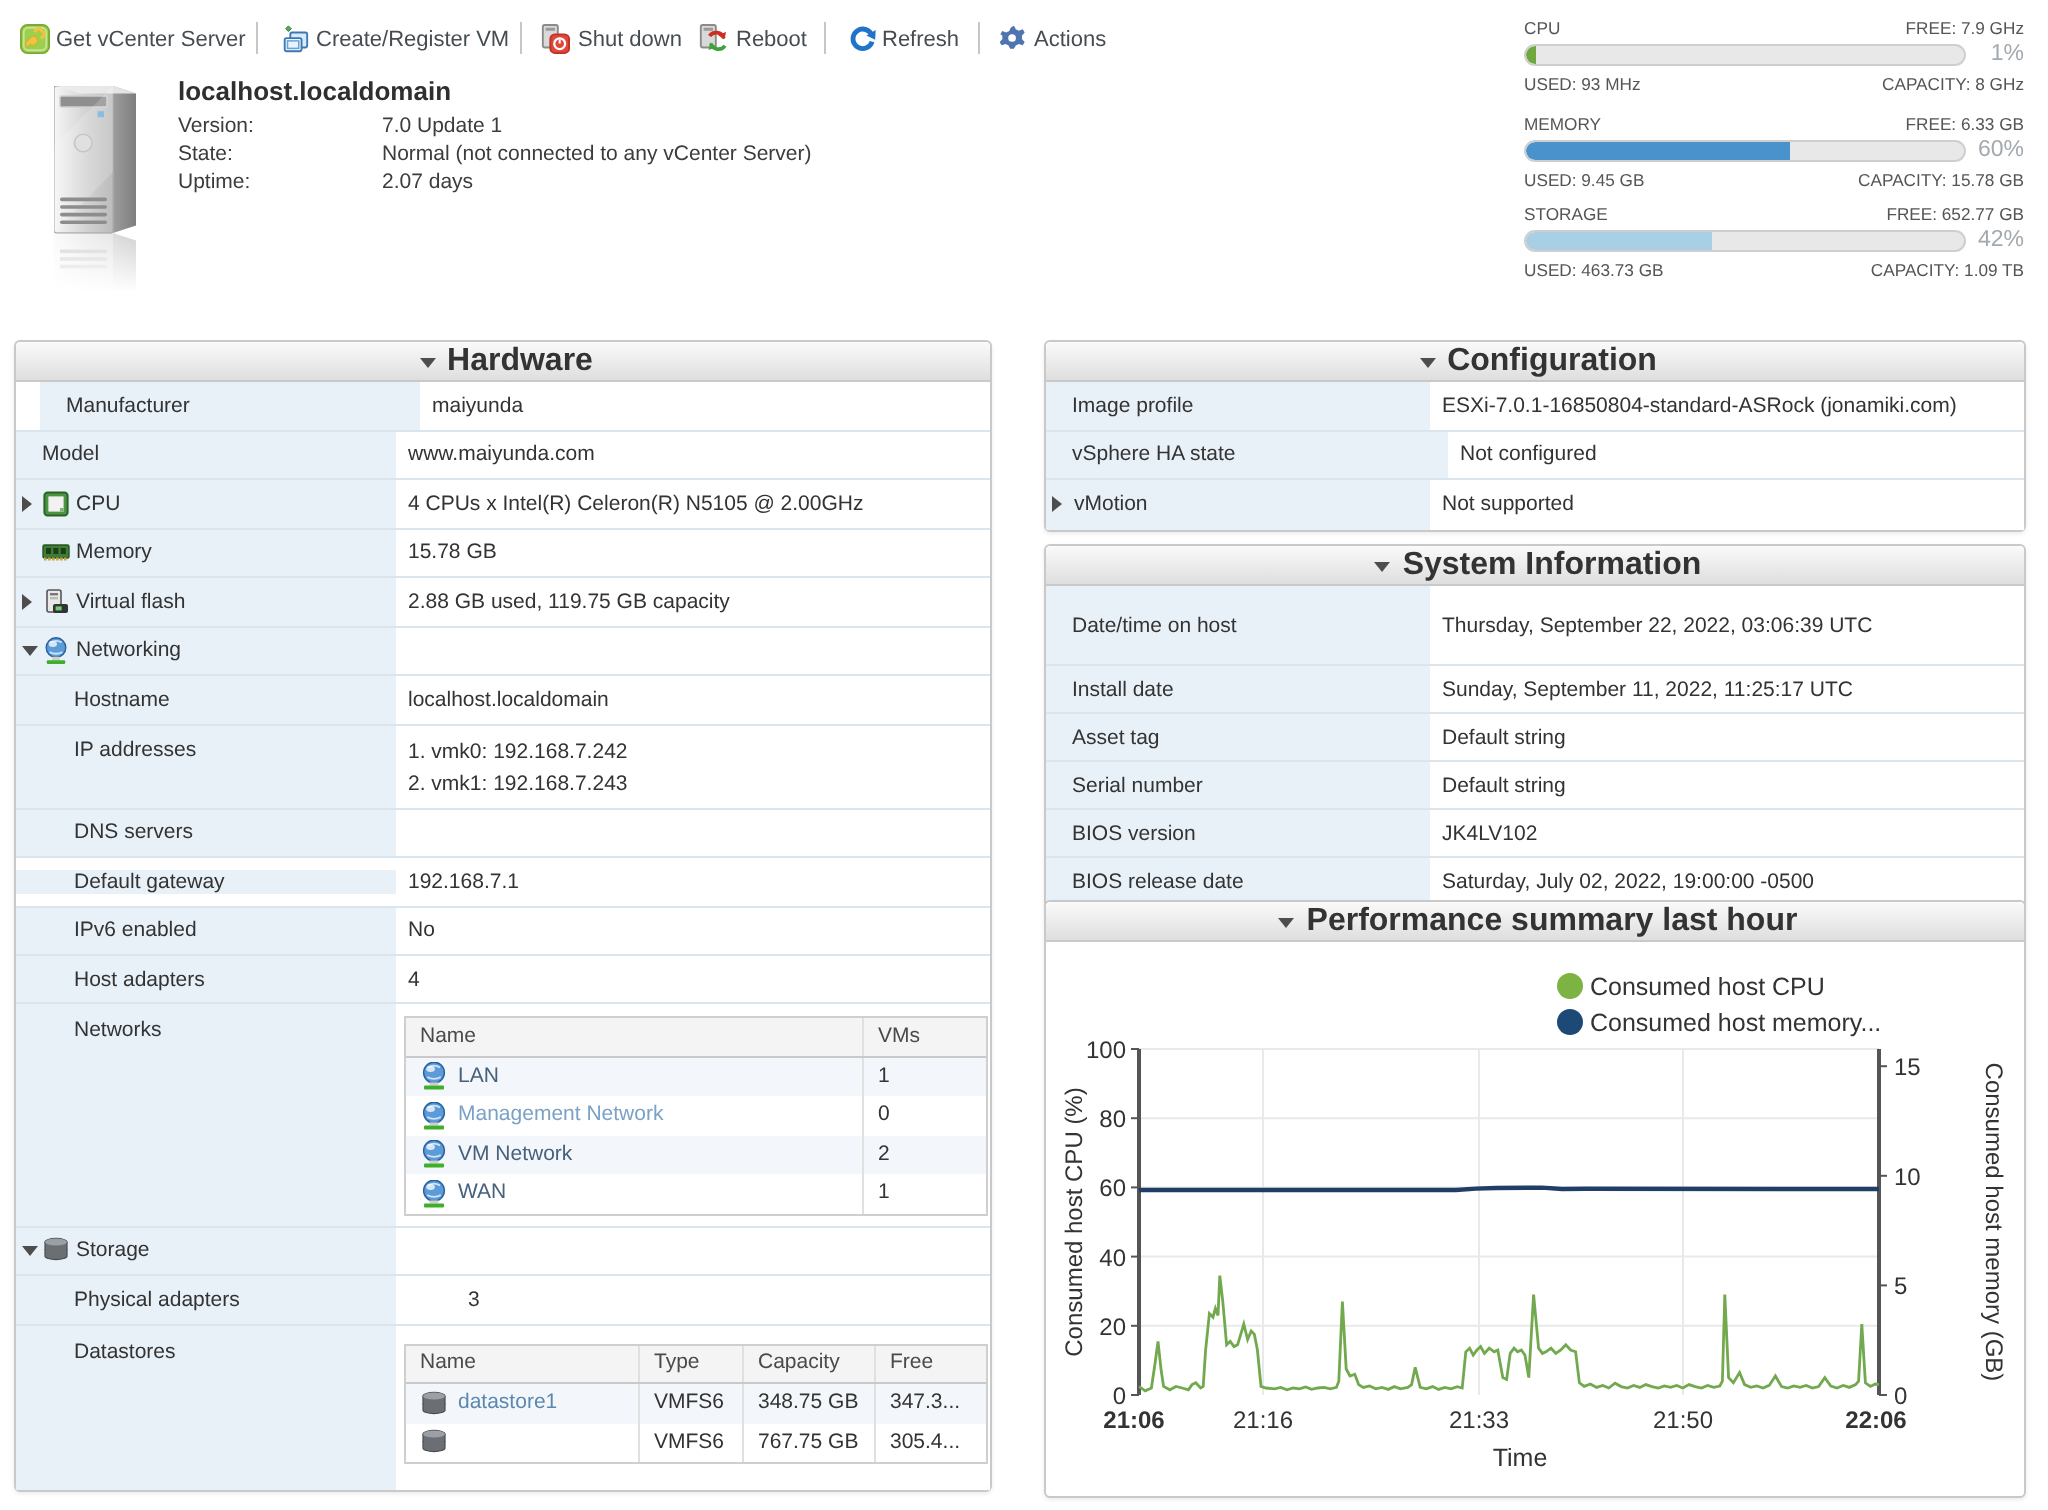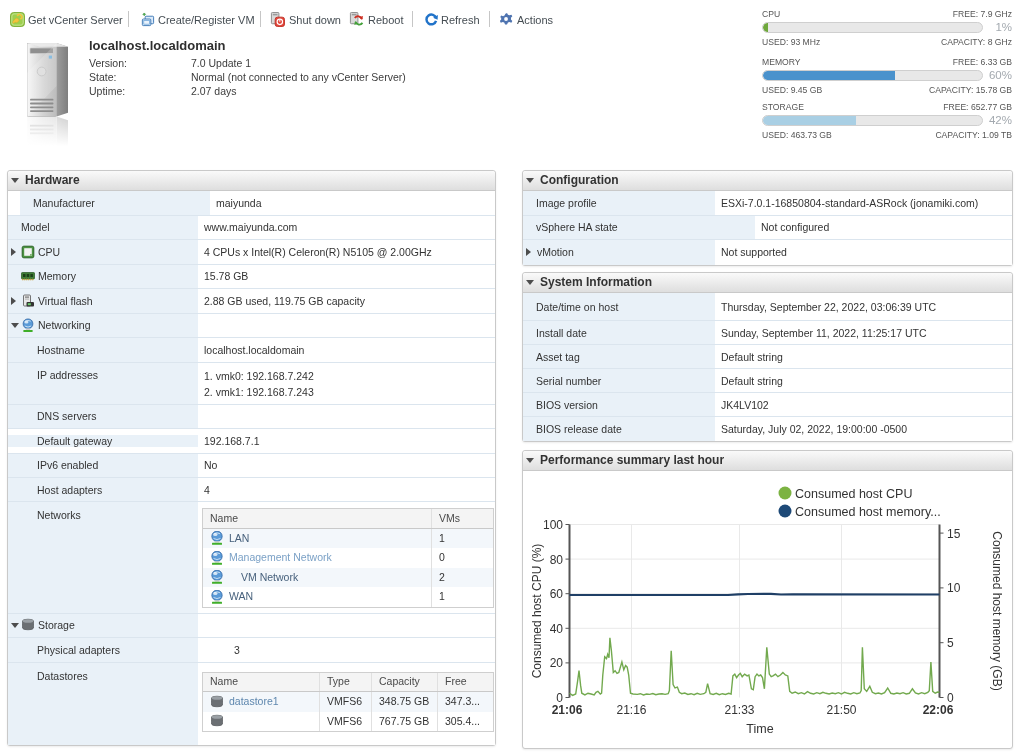--- a/index.html
+++ b/index.html
@@ -21,21 +21,21 @@
 .gauge { position:absolute; left:762px; width:250px; font-size:8.6px; color:#555; }
 .gline { display:flex; justify-content:space-between; height:13px; line-height:13px; }
 .gbarwrap { position:relative; margin-top:1px; height:11px; }
 .gbar { position:absolute; left:0; top:0; width:221px; height:11px; background:#e8e8e8; border:1px solid #cfcfcf; border-radius:6px; overflow:hidden; }
 .gfill { height:100%; border-radius:5px 0 0 5px; }
 .gpct { position:absolute; right:0; top:-1px; font-size:11.5px; color:#a3a9af; }
 .gused { margin-top:3px; }
 
 
 .panel { position:absolute; background:#fff; border:1px solid #c9c9c9; border-radius:3px; box-shadow:0 1px 2px rgba(0,0,0,0.08); }
-.phead { height:20px; line-height:19px; background:linear-gradient(#fafafa,#dedede); border-bottom:1px solid #c9c9c9; border-radius:3px 3px 0 0; font-size:12px; font-weight:bold; color:#333; padding-left:3px; }
+.phead { height:20px; line-height:19px; background:linear-gradient(#fafafa,#dedede); border-bottom:1px solid #c9c9c9; border-radius:3px 3px 0 0; font-size:16px; font-weight:bold; color:#333; padding-left:3px;text-align:center; }
 .tri { display:inline-block; width:0; height:0; border-left:4px solid transparent; border-right:4px solid transparent; border-top:5px solid #4d4d4d; margin-right:6px; position:relative; top:-1px; }
 
 .trow { display:flex; border-bottom:1px solid #dbe5ee; font-size:10.5px; }
 .trow:last-child { border-bottom:none; }
 .tlab { width:190px; background:#e9f1f8; display:flex; align-items:center; position:relative; }
 .tval { flex:1; display:flex; align-items:center; padding-left:6px; background:#fff; }
 .lv1 { padding-left:13px; }
 .lv2 { padding-left:29px; }
 .arr { position:absolute; left:3px; width:0; height:0; }
 .arr.r { border-top:4px solid transparent; border-bottom:4px solid transparent; border-left:5px solid #4d4d4d; }
@@ -325,21 +325,21 @@
           </div>
         <div class="nrow odd">
             <div class="ncell" style="width:229px;">
               <svg class="nicon" viewBox="0 0 14 14">
                 <circle cx="7" cy="5.3" r="5.2" fill="#5b9bd8" stroke="#2a5f9e" stroke-width="0.7"></circle>
                 <path d="M4 2.7 a4.8 3.4 0 0 1 6 0 M3.6 7.5 a5 3.4 0 0 0 6.8 0" stroke="#cfe3f5" stroke-width="0.9" fill="none"></path>
                 <ellipse cx="5.3" cy="3.5" rx="2.2" ry="1.5" fill="#ffffff" opacity="0.75"></ellipse>
                 <rect x="4.8" y="10.2" width="4.4" height="1.5" fill="#cfcfcf"></rect>
                 <rect x="2" y="11.7" width="10" height="2" rx="0.5" fill="#3fae29"></rect>
               </svg>
-              <a class="lnk" style="color:#47617c;margin-left:12px;">VM Network</a>
+              <a class="lnk" style="color:#47617c;">VM Network</a>
             </div>
             <div class="ncell" style="flex:1;">2</div>
           </div>
         <div class="nrow">
             <div class="ncell" style="width:229px;">
               <svg class="nicon" viewBox="0 0 14 14">
                 <circle cx="7" cy="5.3" r="5.2" fill="#5b9bd8" stroke="#2a5f9e" stroke-width="0.7"></circle>
                 <path d="M4 2.7 a4.8 3.4 0 0 1 6 0 M3.6 7.5 a5 3.4 0 0 0 6.8 0" stroke="#cfe3f5" stroke-width="0.9" fill="none"></path>
                 <ellipse cx="5.3" cy="3.5" rx="2.2" ry="1.5" fill="#ffffff" opacity="0.75"></ellipse>
                 <rect x="4.8" y="10.2" width="4.4" height="1.5" fill="#cfcfcf"></rect>
@@ -418,35 +418,35 @@
   </div>
 </div>
 
 <div class="panel" style="left:522px; top:170px; width:491px;">
   <div class="phead"><span class="tri"></span>Configuration</div>
   <div class="trow" style="height:24.5px;">
       <div class="tlab lv1" style="width:192px;">Image profile</div>
       <div class="tval">ESXi-7.0.1-16850804-standard-ASRock (jonamiki.com)</div>
     </div>
   <div class="trow" style="height:24.5px;">
-      <div class="tlab lv1" style="width:232px;">vSphere HA state</div>
+      <div class="tlab lv1" style="width:201px;">vSphere HA state</div>
       <div class="tval">Not configured</div>
     </div>
   <div class="trow" style="height:24.5px;">
       <div class="tlab" style="width:192px;">
         <span class="arr r"></span>
         <span class="ltext" style="padding-left:14px;">vMotion</span>
       </div>
       <div class="tval">Not supported</div>
     </div>
 </div>
 
 <div class="panel" style="left:522px; top:272px; width:491px;">
   <div class="phead"><span class="tri"></span>System Information</div>
-  <div class="trow" style="height:28px;">
+  <div class="trow" style="height:40px;">
       <div class="tlab lv1" style="width:192px;">Date/time on host</div>
       <div class="tval">Thursday, September 22, 2022, 03:06:39 UTC</div>
     </div>
   <div class="trow" style="height:24px;">
       <div class="tlab lv1" style="width:192px;">Install date</div>
       <div class="tval">Sunday, September 11, 2022, 11:25:17 UTC</div>
     </div>
   <div class="trow" style="height:24px;">
       <div class="tlab lv1" style="width:192px;">Asset tag</div>
       <div class="tval">Default string</div>

